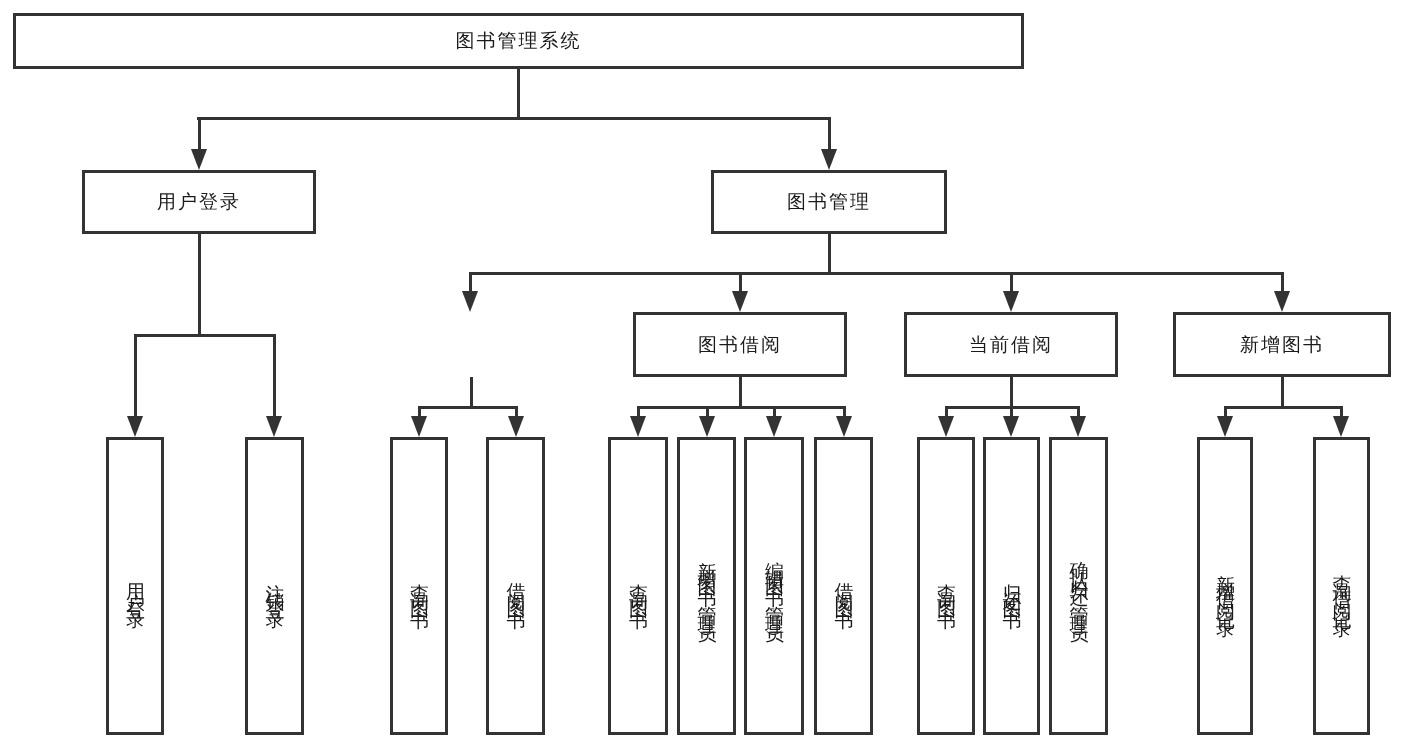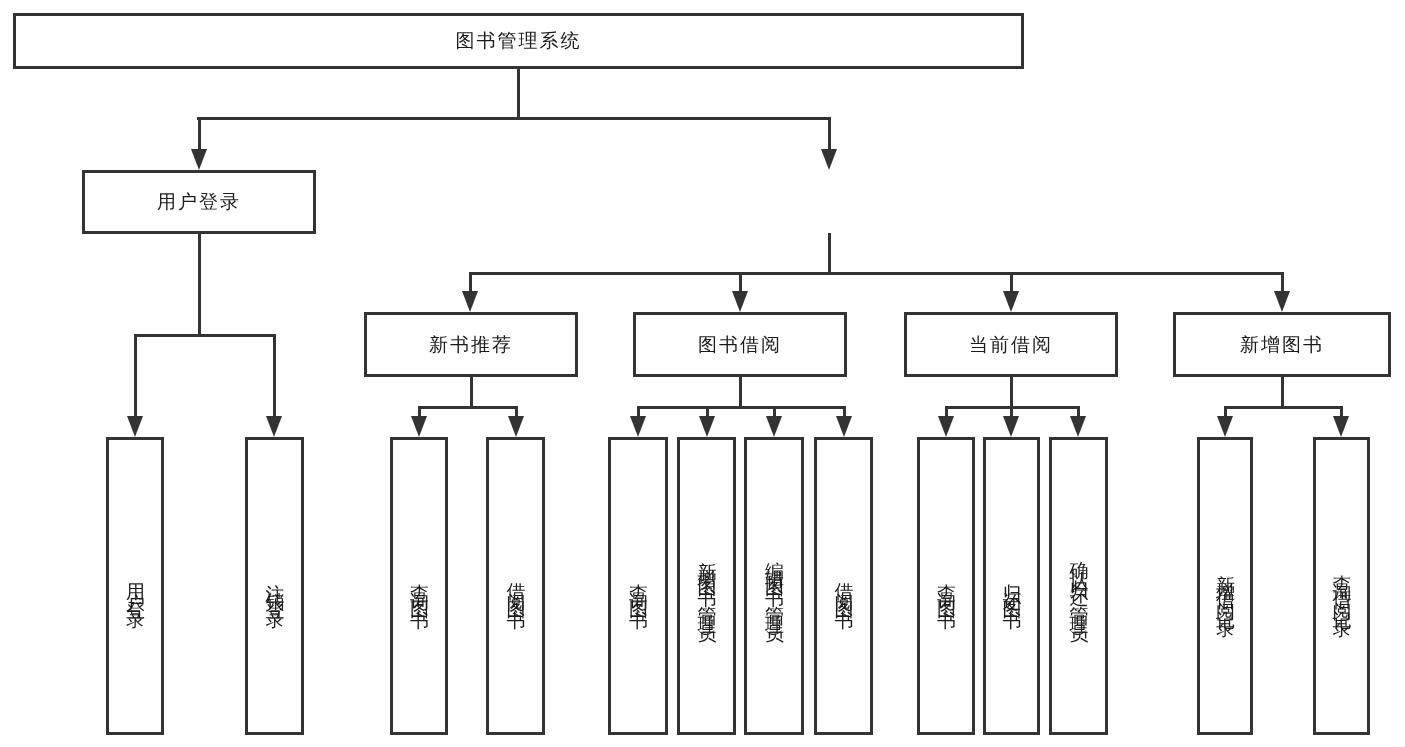--- a/index.html
+++ b/index.html
@@ -95,24 +95,24 @@
   <div class="drop" style="left:1223.5px;top:407px;height:9px"></div>
   <div class="drop" style="left:1339.5px;top:407px;height:9px"></div>
 
   <div class="box lvl" style="left:13px;top:13px;width:1011px;height:56px">
     <span>图书管理系统</span>
   </div>
 
   <div class="box lvl" style="left:82px;top:170px;width:234px;height:64px">
     <span>用户登录</span>
   </div>
+  <div class="box lvl" style="left:711px;top:170px;width:236px;height:64px">
+    <span>图书管理</span>
+  </div>
 
-  <div class="box lvl" style="left:364px;top:312px;width:214px;height:65px">
-    <span>新书推荐</span>
-  </div>
   <div class="box lvl" style="left:633px;top:312px;width:214px;height:65px">
     <span>图书借阅</span>
   </div>
   <div class="box lvl" style="left:904px;top:312px;width:214px;height:65px">
     <span>当前借阅</span>
   </div>
   <div class="box lvl" style="left:1173px;top:312px;width:218px;height:65px">
     <span>新增图书</span>
   </div>
 

